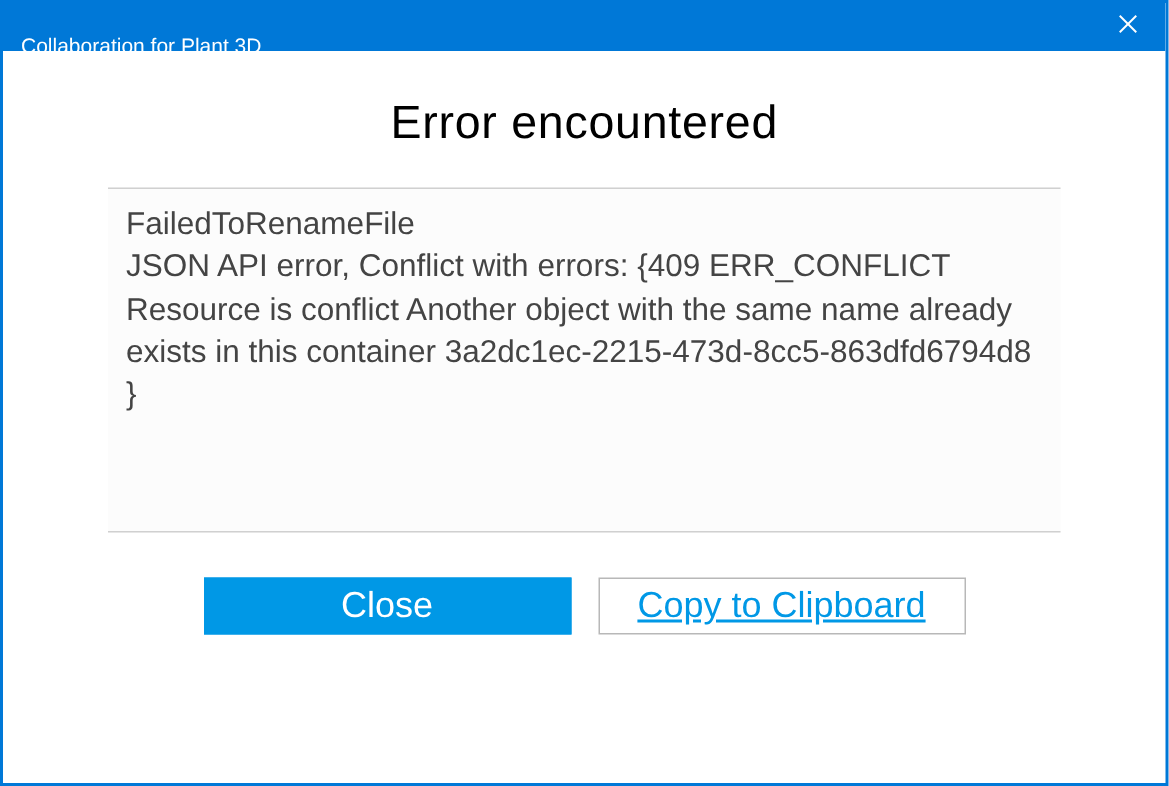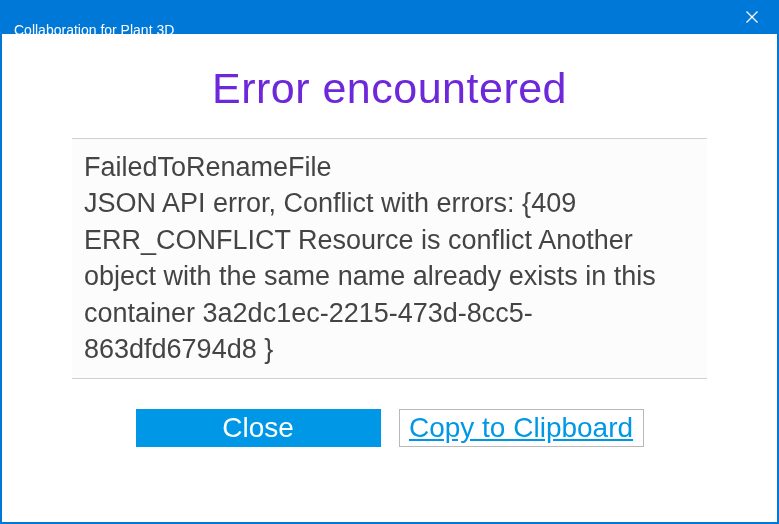--- a/index.html
+++ b/index.html
@@ -37,48 +37,48 @@
       line-height: 1;
     }
     .content {
       flex: 1;
       padding: 20px 70px 0 70px;
       display: flex;
       flex-direction: column;
     }
     .heading {
       text-align: center;
-      font-size: 43px;
+      font-size: 31px;
       font-weight: 300;
-      color: #6d28d9;
+      color: #000000;
       margin: 10px 0 25px 0;
       letter-spacing: 0.5px;
     }
     .error-box {
       background: #fcfcfc;
       border-top: 1px solid #d0d0d0;
       border-bottom: 1px solid #d0d0d0;
       padding: 10px 12px;
-      font-size: 27px;
+      font-size: 21px;
       font-weight: 300;
       color: #444;
       line-height: 1.35;
       min-height: 230px;
       word-wrap: break-word;
     }
     .button-row {
       display: flex;
       gap: 18px;
       justify-content: center;
       padding: 30px 0 25px 0;
     }
     .btn {
       width: 245px;
       height: 38px;
-      font-size: 28px;
+      font-size: 24px;
       font-weight: 300;
       display: flex;
       align-items: center;
       justify-content: center;
       cursor: pointer;
       font-family: inherit;
     }
     .btn-primary {
       background: #0098e6;
       color: #fff;

